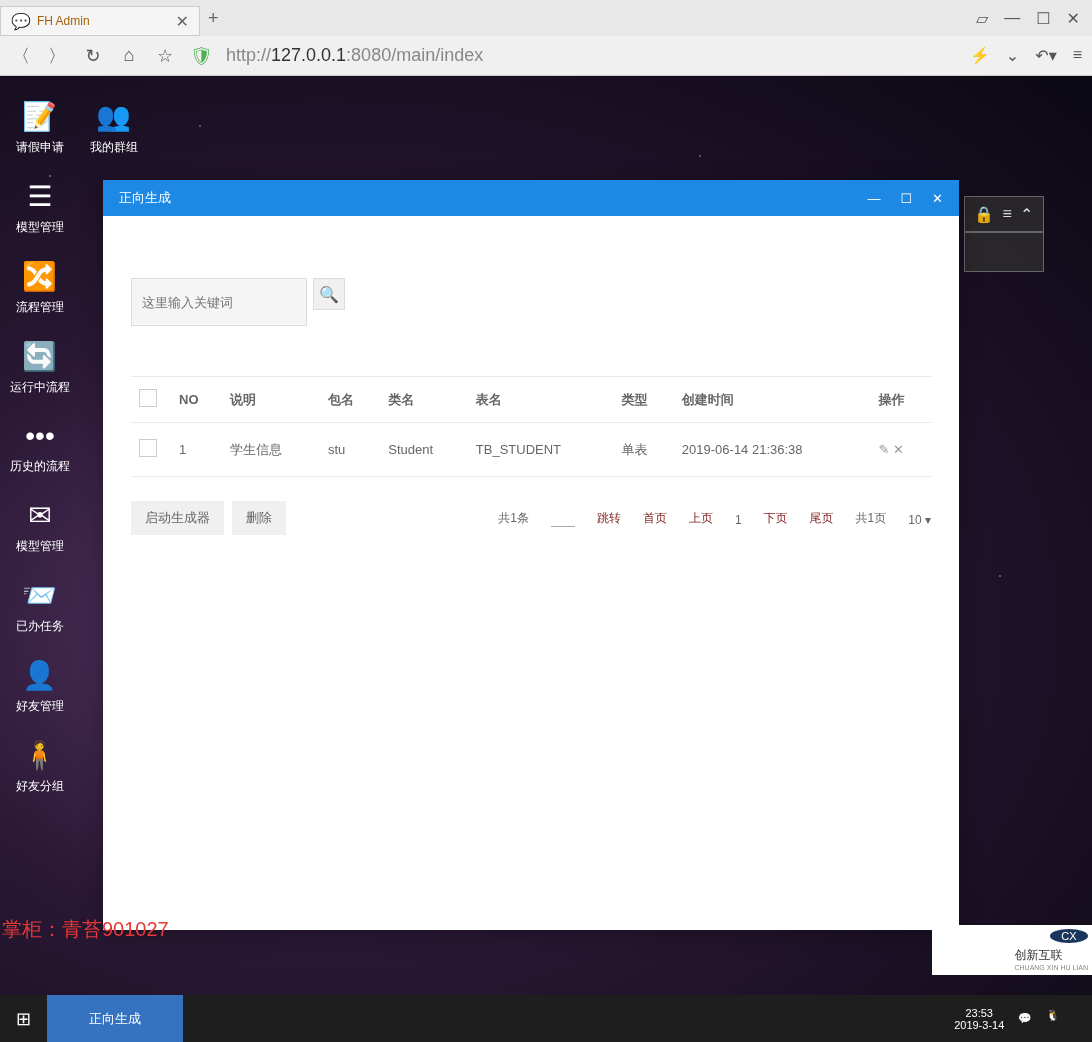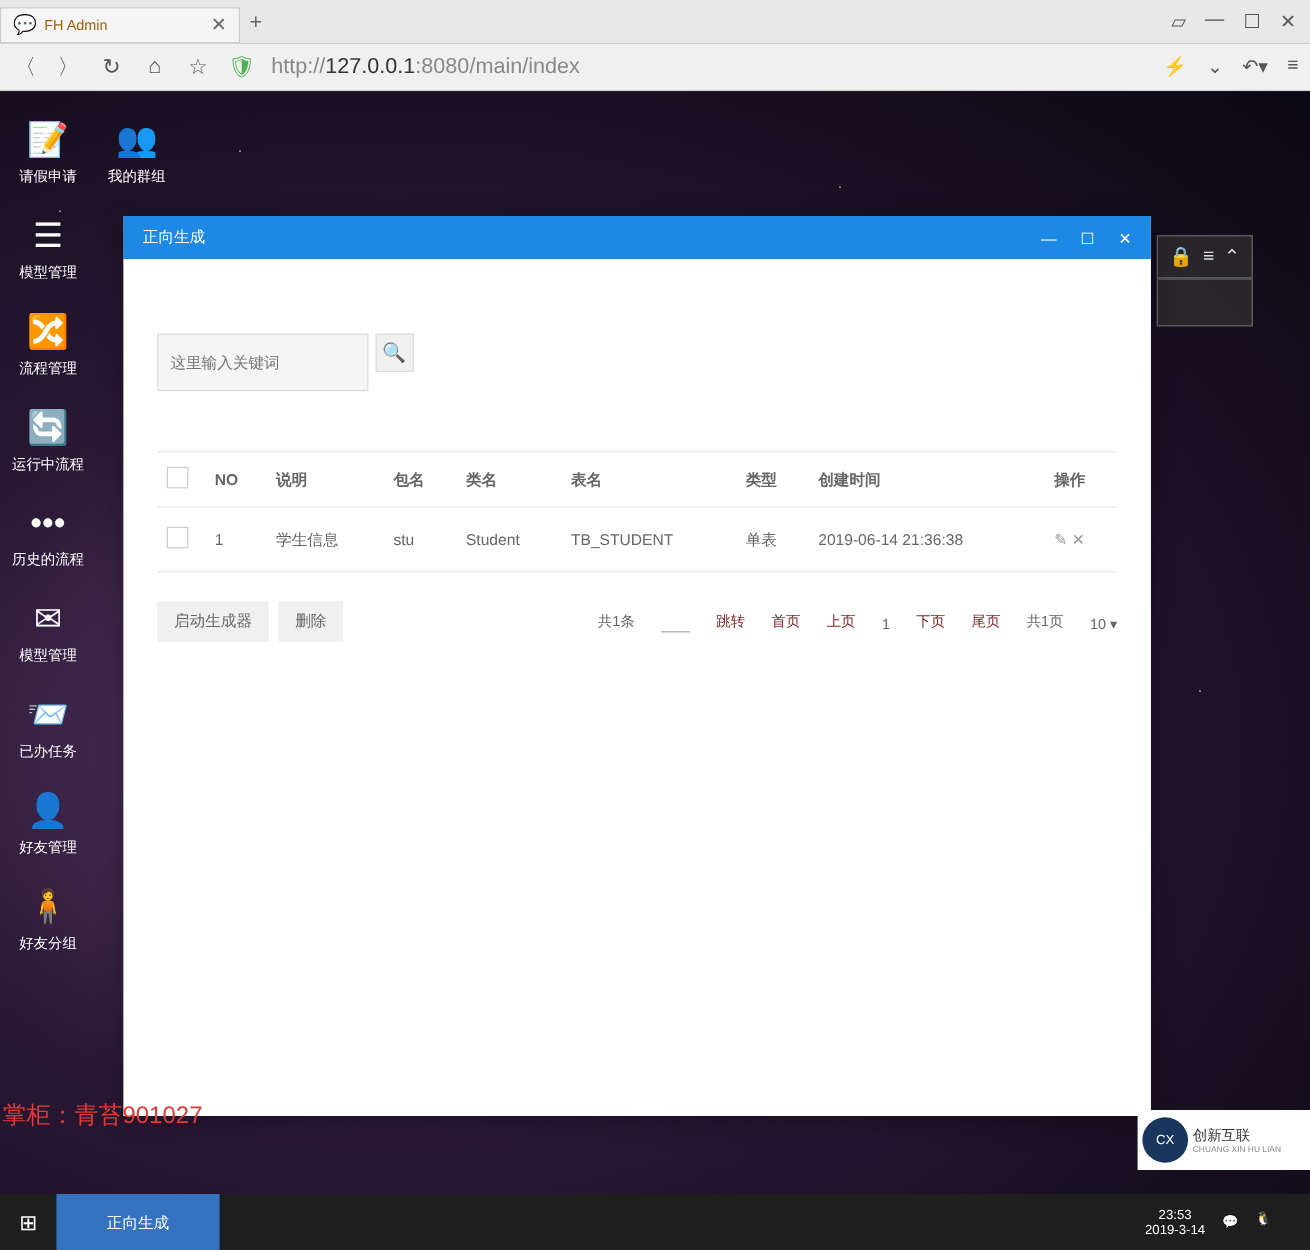--- a/index.html
+++ b/index.html
@@ -67,21 +67,21 @@
     .action-icons { color: #999; cursor: pointer; }
     
     .table-footer { display: flex; align-items: center; margin-top: 24px; }
     .footer-btn { padding: 8px 14px; background: #f0f0f0; color: #666; font-size: 13px; border: none; cursor: pointer; margin-right: 8px; }
     .pagination { margin-left: auto; display: flex; align-items: flex-end; gap: 22px; font-size: 12px; color: #666; }
     .page-input { width: 24px; border: none; border-bottom: 1px solid #aaa; text-align: center; }
     .page-link { color: #7f1d1d; cursor: pointer; }
     
     
     .watermark { position: absolute; left: 2px; bottom: 52px; color: #e53935; font-size: 20px; font-weight: 500; }
-    .watermark-logo { position: absolute; right: 0; bottom: 20px; width: 144px; height: 50px; background: #fff; display: flex; align-items: center; padding: 4px; gap: 4px; }
+    .watermark-logo { position: absolute; right: 0; bottom: 20px; width: 160px; height: 50px; background: #fff; display: flex; align-items: flex-end; padding: 4px; gap: 4px; flex-direction: column; }
     .logo-circle { width: 38px; height: 38px; border-radius: 50%; background: #1a365d; display: flex; align-items: center; justify-content: center; color: #fff; font-size: 11px; }
     .logo-text { font-size: 12px; color: #333; }
     .logo-sub { font-size: 7px; color: #888; }
     
     
     .taskbar { position: absolute; bottom: 0; left: 0; right: 0; height: 47px; background: #1e1e1e; display: flex; align-items: center; color: #fff; }
     .start-btn { width: 47px; height: 47px; display: flex; align-items: center; justify-content: center; font-size: 18px; }
     .task-item { height: 47px; background: #3573c0; display: flex; align-items: center; padding: 0 42px; font-size: 13px; }
     .task-right { margin-left: auto; display: flex; align-items: center; gap: 14px; padding-right: 26px; font-size: 11px; }
     .task-time { text-align: center; }

